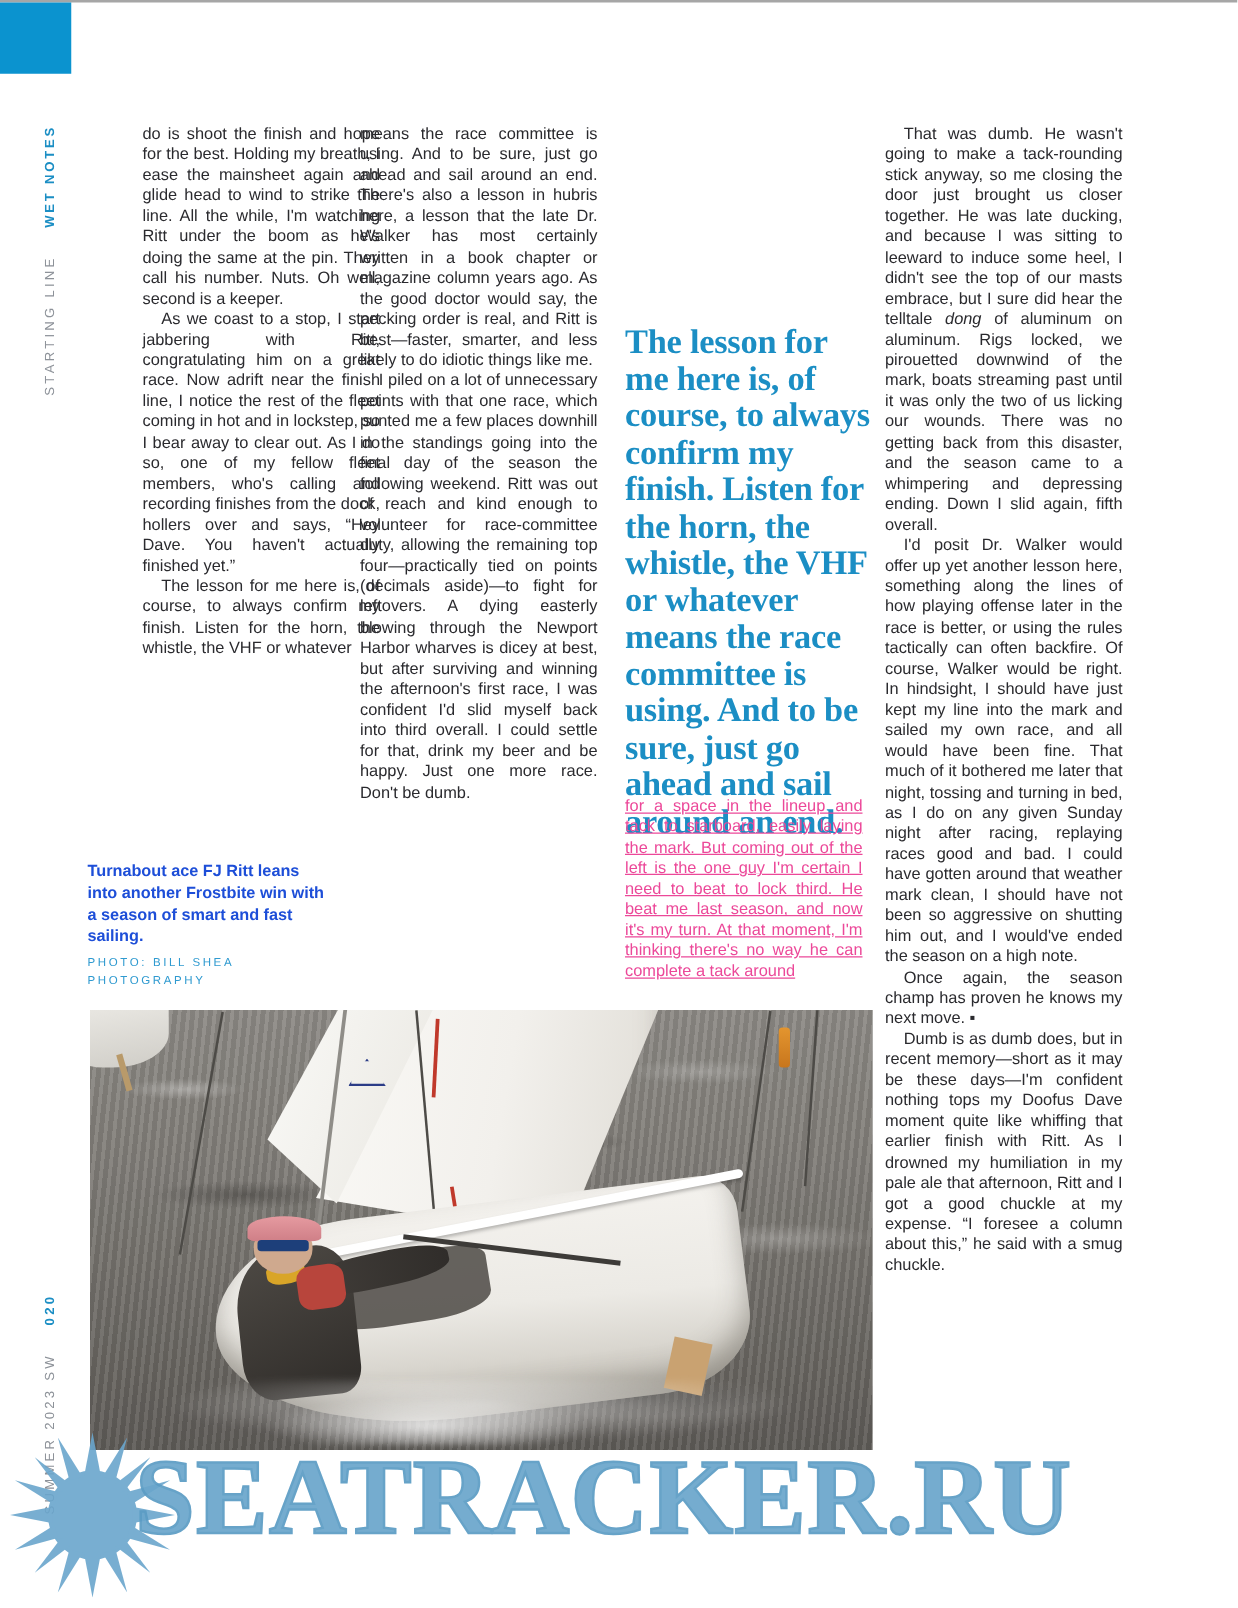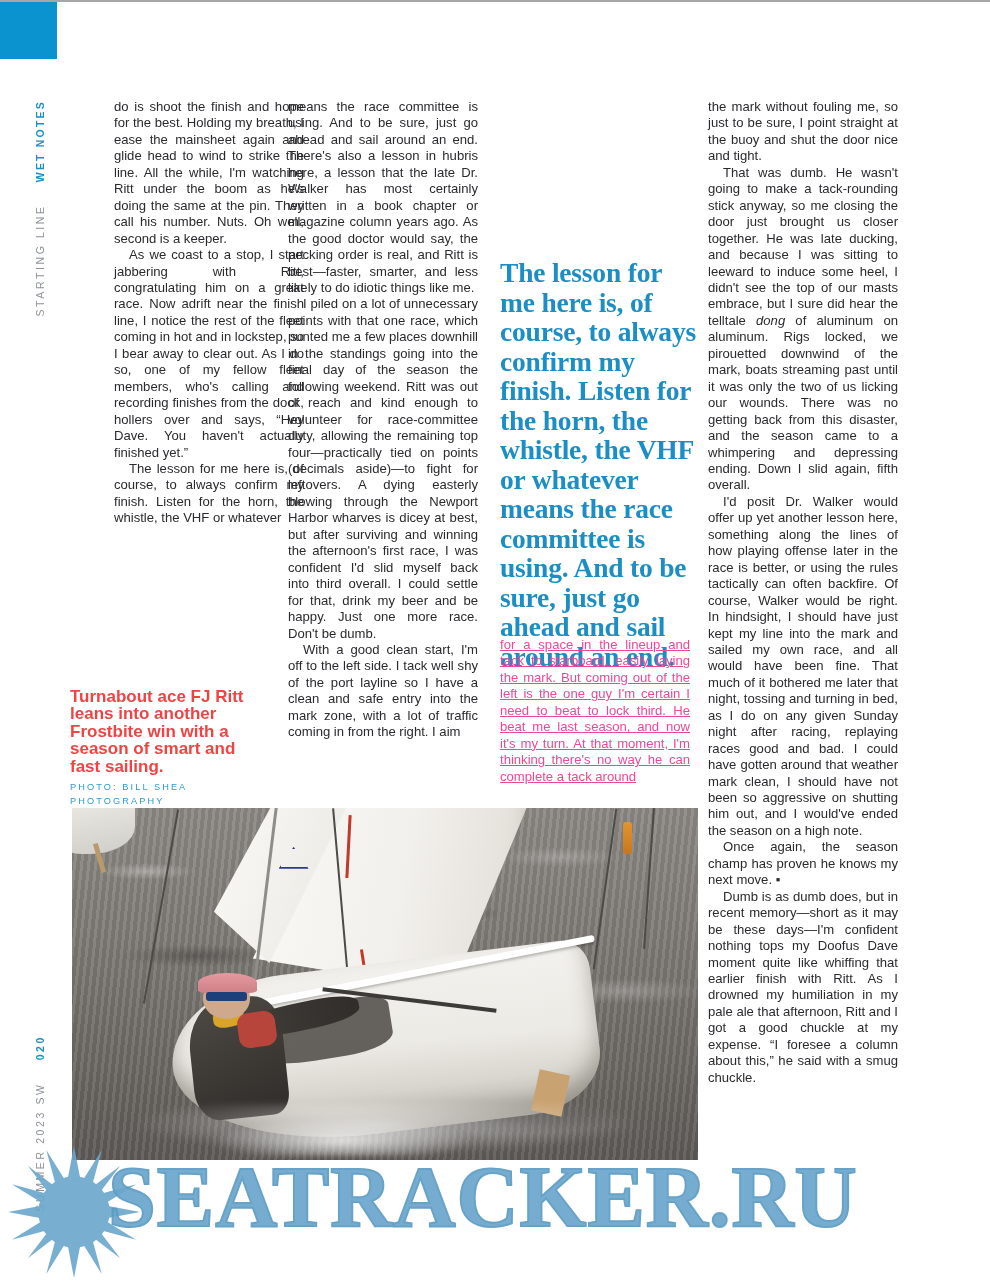--- a/index.html
+++ b/index.html
@@ -75,24 +75,24 @@
   #col4 { left: 708px; }
 
   
   .caption {
     position: absolute;
     left: 70px;
     top: 688px;
     width: 192px;
   }
   .caption-text {
-    font-size: 17px;
+    font-size: 13px;
     line-height: 17.4px;
     font-weight: 700;
-    color: #ef4444;
+    color: #1d4ed8;
   }
   .credit {
     margin-top: 5px;
     font-size: 9.2px;
     font-weight: 400;
     letter-spacing: 2.1px;
     line-height: 14px;
     color: #2f9ad0;
   }
 
@@ -381,31 +381,29 @@
 </div>
 
 <div class="caption">
   <div class="caption-text">Turnabout ace FJ Ritt leans into another Frostbite win with a season of smart and fast sailing.</div>
   <div class="credit">PHOTO: BILL SHEA PHOTOGRAPHY</div>
 </div>
 
 <div class="col" id="col2">
   <p class="first">means the race committee is using. And to be sure, just go ahead and sail around an end. There's also a lesson in hubris here, a lesson that the late Dr. Walker has most certainly written in a book chapter or magazine column years ago. As the good doctor would say, the pecking order is real, and Ritt is best—faster, smarter, and less likely to do idiotic things like me.</p>
   <p>I piled on a lot of unnecessary points with that one race, which punted me a few places downhill in the standings going into the final day of the season the following weekend. Ritt was out of reach and kind enough to volunteer for race-committee duty, allowing the remaining top four—practically tied on points (decimals aside)—to fight for leftovers. A dying easterly blowing through the Newport Harbor wharves is dicey at best, but after surviving and winning the afternoon's first race, I was confident I'd slid myself back into third overall. I could settle for that, drink my beer and be happy. Just one more race. Don't be dumb.</p>
-  <p>With a good clean start, I'm off to the left side. I tack well shy of the port layline so I have a clean and safe entry into the mark zone, with a lot of traffic coming in from the right. I aim</p>
 </div>
 
 <div class="pullquote">The lesson for me here is, of course, to always confirm my finish. Listen for the horn, the whistle, the VHF or whatever means the race committee is using. And to be sure, just go ahead and sail around an end.</div>
 
 <div id="col3lower">
   <p>for a space in the lineup and tack to starboard, easily laying the mark. But coming out of the left is the one guy I'm certain I need to beat to lock third. He beat me last season, and now it's my turn. At that moment, I'm thinking there's no way he can complete a tack around</p>
 </div>
 
 <div class="col" id="col4">
-  <p class="first">the mark without fouling me, so just to be sure, I point straight at the buoy and shut the door nice and tight.</p>
   <p>That was dumb. He wasn't going to make a tack-rounding stick anyway, so me closing the door just brought us closer together. He was late ducking, and because I was sitting to leeward to induce some heel, I didn't see the top of our masts embrace, but I sure did hear the telltale <i>dong</i> of aluminum on aluminum. Rigs locked, we pirouetted downwind of the mark, boats streaming past until it was only the two of us licking our wounds. There was no getting back from this disaster, and the season came to a whimpering and depressing ending. Down I slid again, fifth overall.</p>
   <p>I'd posit Dr. Walker would offer up yet another lesson here, something along the lines of how playing offense later in the race is better, or using the rules tactically can often backfire. Of course, Walker would be right. In hindsight, I should have just kept my line into the mark and sailed my own race, and all would have been fine. That much of it bothered me later that night, tossing and turning in bed, as I do on any given Sunday night after racing, replaying races good and bad. I could have gotten around that weather mark clean, I should have not been so aggressive on shutting him out, and I would've ended the season on a high note.</p>
   <p>Once again, the season champ has proven he knows my next move. ▪</p>
   <p>Dumb is as dumb does, but in recent memory—short as it may be these days—I'm confident nothing tops my Doofus Dave moment quite like whiffing that earlier finish with Ritt. As I drowned my humiliation in my pale ale that afternoon, Ritt and I got a good chuckle at my expense. “I foresee a column about this,” he said with a smug chuckle.</p>
 </div>
 
 <div class="photo">
   <div class="water"></div>
   <div class="farboat"></div>
   <div class="farboat-stick"></div>

